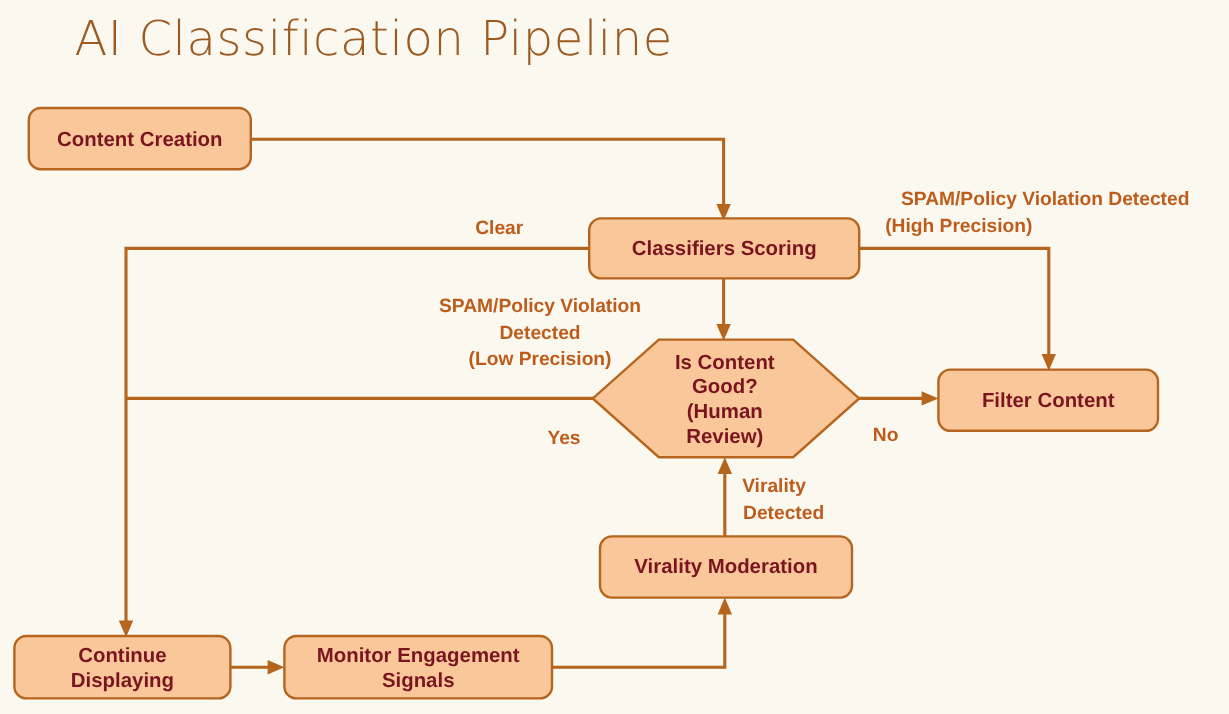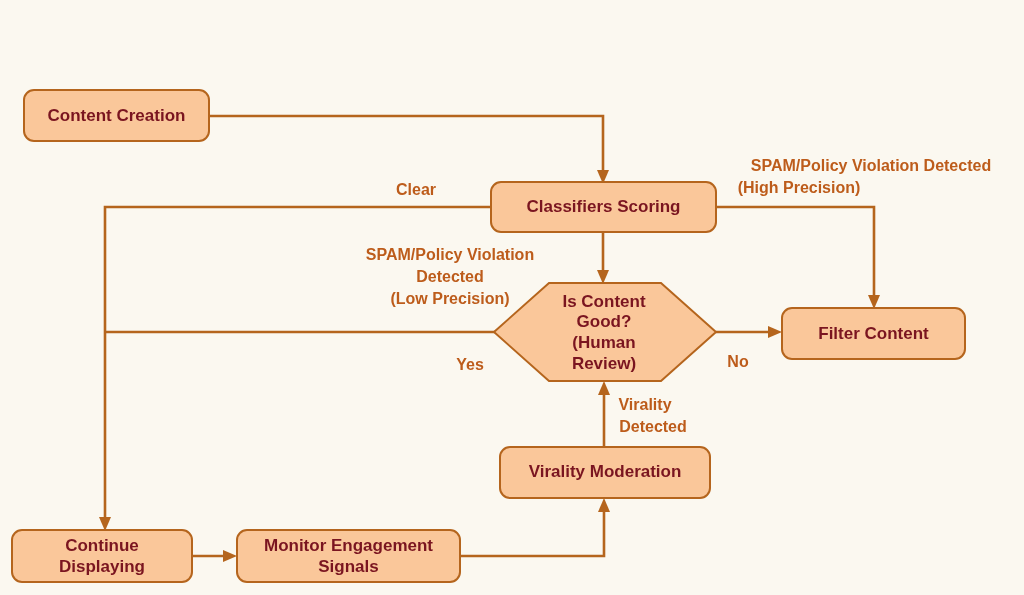--- a/index.html
+++ b/index.html
@@ -63,20 +63,21 @@
     font-weight: bold;
     text-anchor: middle;
     dominant-baseline: middle;
   }
 </style>
 </head>
 <body>
 
 <div id="canvas">
 
+  <div class="diagram-title">AI Classification Pipeline</div>
 
   <svg id="flow" width="1024" height="595">
 
     <g>
       <path class="edge-line" d="M 209 116 L 603 116 L 603 176"></path>
       <polygon class="edge-head" points="603,184 597,170 609,170"></polygon>
     </g>
 
     <g>
       <path class="edge-line" d="M 716 207 L 874 207 L 874 301"></path>

